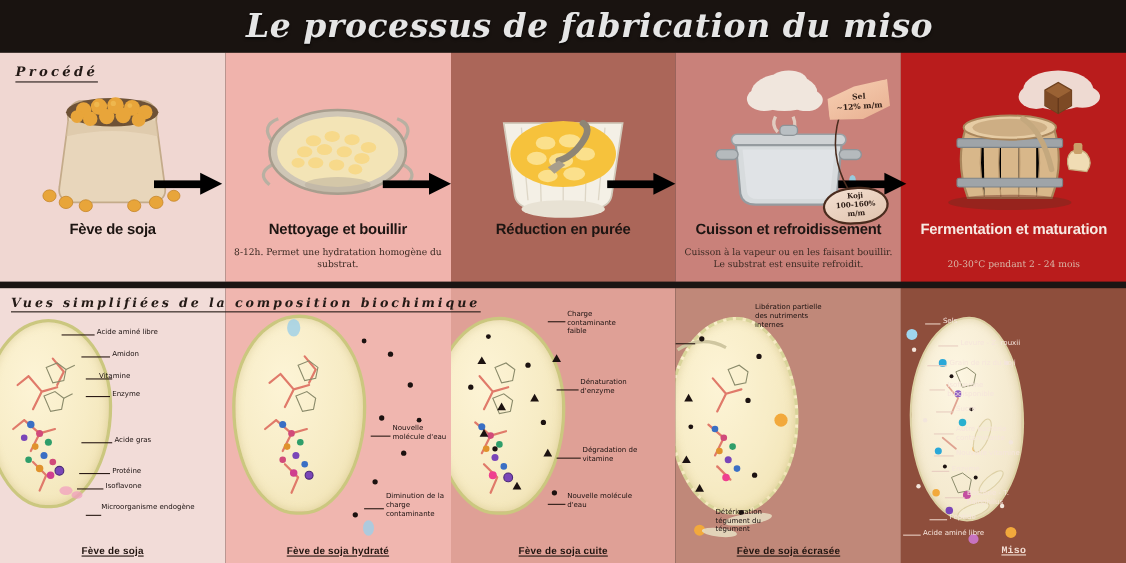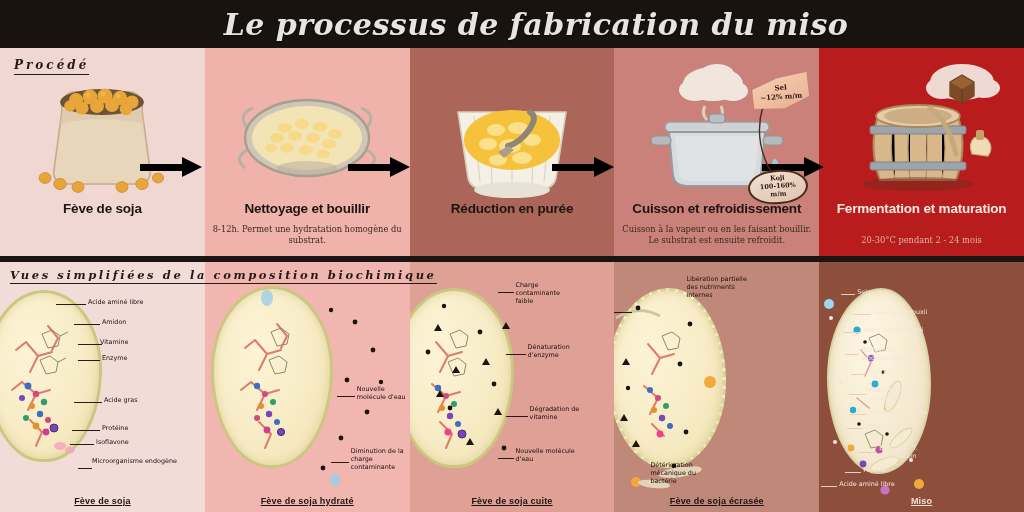--- a/index.html
+++ b/index.html
@@ -99,21 +99,21 @@
     font-family: "DejaVu Serif", serif; font-style: italic; font-weight: bold;
     font-size: 11.5px; letter-spacing: 2.6px; color: #241a16;
     border-bottom: 1.3px solid #241a16; padding-bottom: 1px;
   }
 
   .bio-caption {
     position: absolute; left: 0; right: 0; bottom: 6px; text-align: center;
     font-size: 9px; font-weight: bold; color: #20140f;
     text-decoration: underline; letter-spacing: .2px;
   }
-  .bio-caption.light { color: #f2ded4; }
+  .bio-caption.light { color: #f2ded4; font-family: Liberation Mono, monospace; }
 
   .lbl {
     position: absolute; font-family: "DejaVu Sans", sans-serif;
     font-size: 6.4px; line-height: 1.22; color: #1b1110; white-space: nowrap;
   }
   .lbl.light { color: #f6e5dc; }
   .leader { position: absolute; height: 1px; background: #2a1a15; }
   .leader.light { background: #e8cdc0; }
 
   .bean { position: absolute; }
@@ -371,21 +371,21 @@
               <ellipse cx="84" cy="160" rx="5" ry="3.4"></ellipse>
           </g>
         </svg>
       </div>
 
       <div class="leader" style="left:56px;top:42px;width:30px"></div>
       <div class="lbl" style="left:88px;top:37px">Acide aminé libre</div>
       <div class="leader" style="left:74px;top:62px;width:26px"></div>
       <div class="lbl" style="left:102px;top:57px">Amidon</div>
       <div class="leader" style="left:78px;top:82px;width:24px"></div>
-      <div class="lbl" style="left:100px;top:77px">Vitamine</div>
+      <div class="lbl" style="left:90px;top:77px">Vitamine</div>
       <div class="leader" style="left:78px;top:98px;width:22px"></div>
       <div class="lbl" style="left:102px;top:93px">Enzyme</div>
       <div class="leader" style="left:74px;top:140px;width:28px"></div>
       <div class="lbl" style="left:104px;top:135px">Acide gras</div>
       <div class="leader" style="left:72px;top:168px;width:28px"></div>
       <div class="lbl" style="left:102px;top:163px">Protéine</div>
       <div class="leader" style="left:70px;top:182px;width:24px"></div>
       <div class="lbl" style="left:96px;top:177px">Isoflavone</div>
       <div class="leader" style="left:78px;top:206px;width:14px"></div>
       <div class="lbl" style="left:92px;top:196px;white-space:normal;width:90px">
@@ -552,21 +552,21 @@
           <ellipse cx="66" cy="210" rx="22" ry="5" transform="rotate(-8 66 210)"></ellipse>
           <ellipse cx="40" cy="222" rx="16" ry="4" transform="rotate(6 40 222)"></ellipse>
         </g>
       </svg>
 
       <div class="leader" style="left:0px;top:50px;width:18px"></div>
       <div class="lbl" style="left:72px;top:14px;white-space:normal;width:70px">
         <span>Libération partielle des nutriments internes</span>
       </div>
       <div class="lbl" style="left:36px;top:200px;white-space:normal;width:70px">
-        <span>Détérioration mécanique du bactérie</span>
+        <span>Détérioration tégument du tégument</span>
       </div>
 
       <div class="bio-caption">Fève de soja écrasée</div>
     </div>
 
     <div class="bstep" style="background:#8e4e3c">
       <div class="bean kidney" style="left:8px;top:26px;width:104px;height:186px">
         <div class="bean-body" style="background:radial-gradient(ellipse at 40% 30%,#fdf6e2,#efe2c4);border-color:#ddd2a6;border-width:2.5px"></div>
         <svg viewBox="0 0 104 186" width="104" height="186" style="position:absolute;inset:0">
           <g stroke="#d9907f" stroke-width="1.6" fill="none" stroke-linecap="round" opacity=".8">
@@ -635,21 +635,21 @@
       </div>
 
       <div class="leader light" style="left:30px;top:152px;width:18px"></div>
       <div class="lbl light" style="left:50px;top:147px">Nouvelle vitamine</div>
 
       <div class="leader light" style="left:28px;top:166px;width:16px"></div>
       <div class="lbl light" style="left:46px;top:161px">Enzyme</div>
 
       <div class="leader light" style="left:40px;top:190px;width:18px"></div>
       <div class="lbl light" style="left:60px;top:183px;white-space:normal;width:62px">
-        <span>Bactérie - T. hydratation</span>
+        <span>Bactérie - T. halophilus</span>
       </div>
 
       <div class="leader light" style="left:26px;top:210px;width:16px"></div>
       <div class="lbl light" style="left:44px;top:205px">Peptide</div>
 
       <div class="leader light" style="left:2px;top:224px;width:16px"></div>
       <div class="lbl light" style="left:20px;top:219px">Acide aminé libre</div>
 
       <div class="bio-caption light">Miso</div>
     </div>

